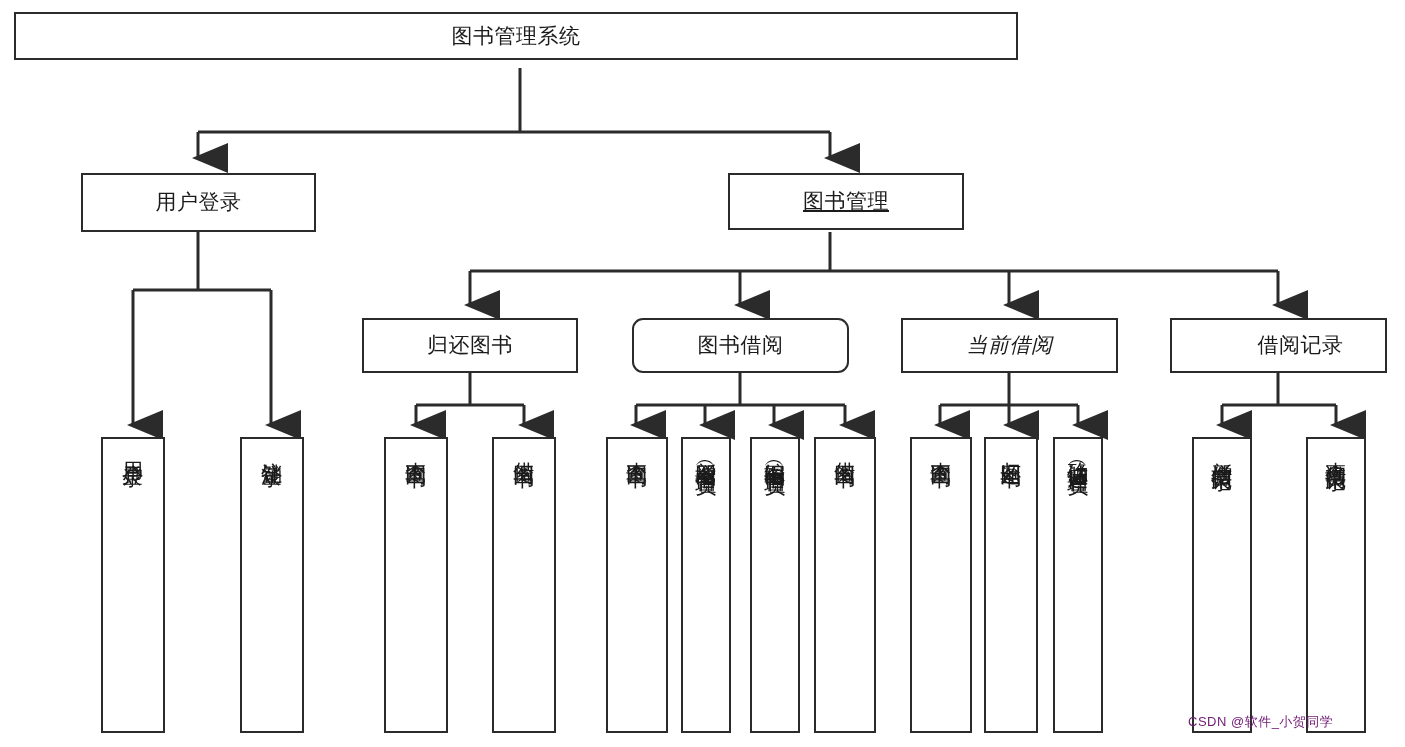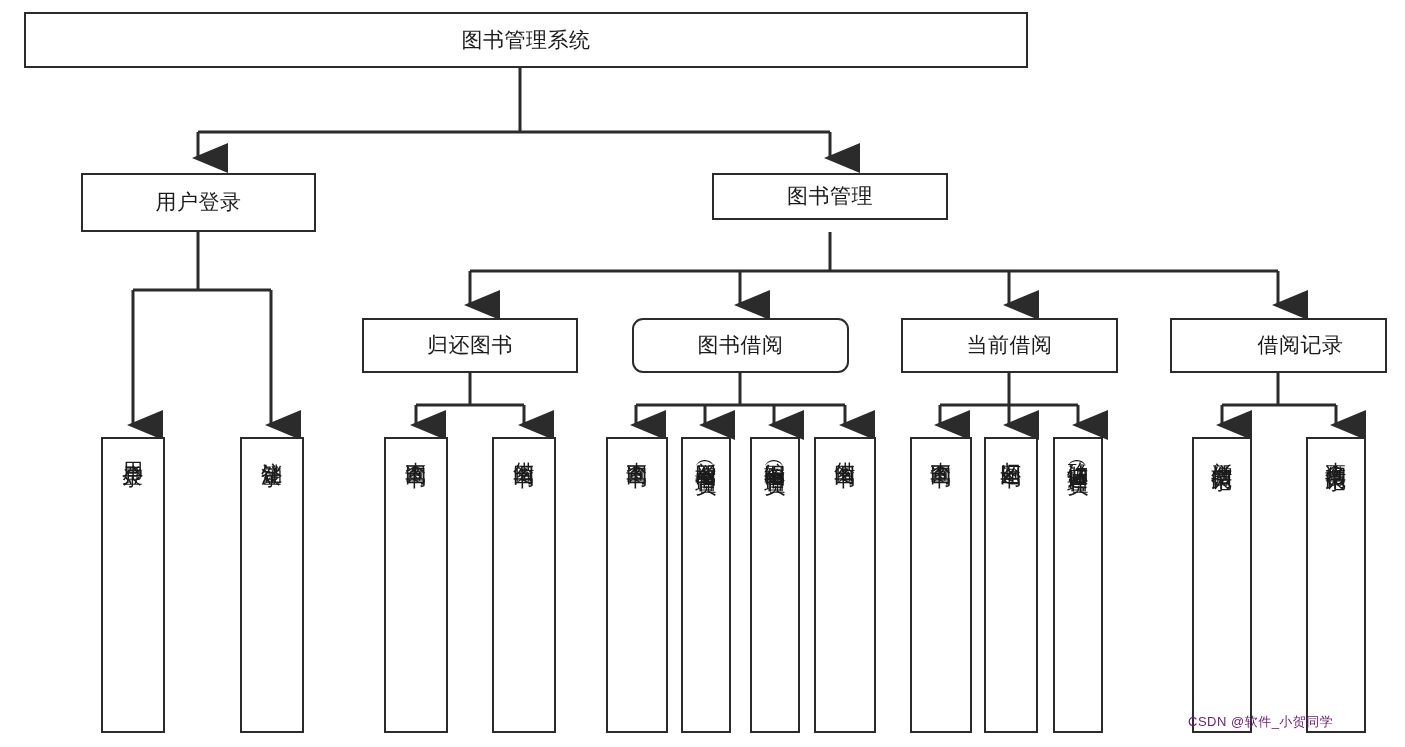--- a/index.html
+++ b/index.html
@@ -123,38 +123,38 @@
       <path d="M 1009 405 L 1009 425" marker-end="url(#arrow)"></path>
       <path d="M 1078 405 L 1078 425" marker-end="url(#arrow)"></path>
 
       <path d="M 1278 373 L 1278 405"></path>
       <path d="M 1222 405 L 1336 405"></path>
       <path d="M 1222 405 L 1222 425" marker-end="url(#arrow)"></path>
       <path d="M 1336 405 L 1336 425" marker-end="url(#arrow)"></path>
     </g>
   </svg>
 
-  <div class="node" style="left:24px; top:12px; width:1004px; height:56px;">
+  <div class="node" style="left:14px; top:12px; width:1004px; height:48px;">
     <span class="label">图书管理系统</span>
   </div>
 
   <div class="node" style="left:81px; top:173px; width:235px; height:59px;">
     <span class="label">用户登录</span>
   </div>
-  <div class="node" style="left:712px; top:173px; width:236px; height:47px;">
+  <div class="node" style="left:728px; top:173px; width:236px; height:57px;text-decoration:underline;">
     <span class="label">图书管理</span>
   </div>
 
   <div class="node" style="left:362px; top:318px; width:216px; height:55px;">
     <span class="label">归还图书</span>
   </div>
   <div class="node" style="left:632px; top:318px; width:217px; height:55px;border-radius:11px;">
     <span class="label">图书借阅</span>
   </div>
-  <div class="node" style="left:901px; top:318px; width:217px; height:55px;">
+  <div class="node" style="left:901px; top:318px; width:217px; height:55px;font-style:italic;">
     <span class="label">当前借阅</span>
   </div>
   <div class="node" style="left:1170px; top:318px; width:217px; height:55px;padding-left:44px;">
     <span class="label">借阅记录</span>
   </div>
 
   <div class="node vertical" style="left:101px; top:437px; width:64px; height:296px;">
     <span class="label">用户登录</span>
   </div>
   <div class="node vertical" style="left:240px; top:437px; width:64px; height:296px;">

